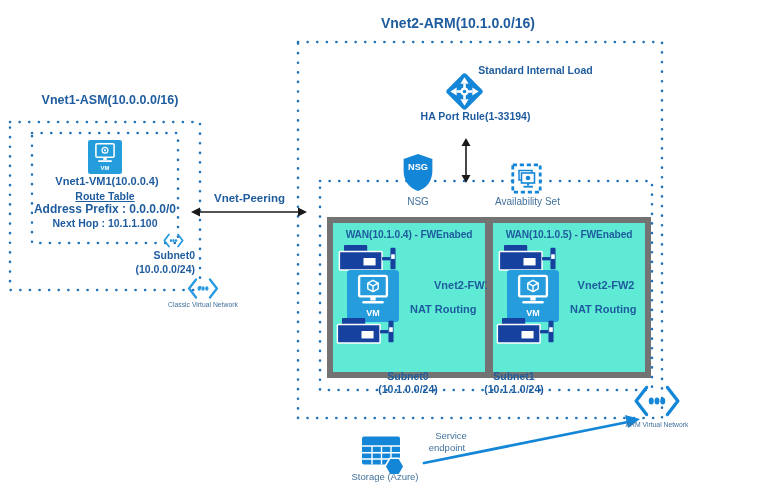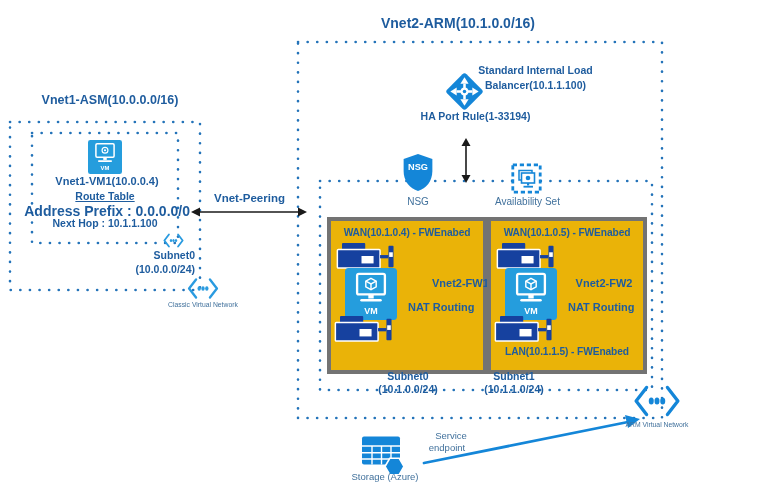--- a/index.html
+++ b/index.html
@@ -2,21 +2,21 @@
 <html><head>
 <meta charset="utf-8">
 <style>
   html,body{margin:0;padding:0;background:#fff;}
   .stage{position:relative;width:768px;height:492px;background:#fff;overflow:hidden;
          font-family:"Liberation Sans",sans-serif;}
   .abs{position:absolute;}
   .t{font-weight:bold;color:#1e5c9e;text-align:center;line-height:1.15;}
   .lbl{color:#41719c;text-align:center;line-height:1.2;}
   .u{text-decoration:underline;}
-  .fwbox{position:absolute;width:152px;height:149px;background:#eab308;border:4px solid #737373;}
+  .fwbox{position:absolute;width:152px;height:149px;background:#5eead4;border:6px solid #737373;}
   svg{display:block;}
   #bg{position:absolute;left:0;top:0;}
   .dotted{fill:none;stroke:#2373b9;stroke-width:2.6;stroke-dasharray:0.1 9.5;stroke-linecap:round;}
 </style>
 </head>
 <body>
 
 <div class="stage">
 
   <svg id="bg" width="768" height="492" viewBox="0 0 768 492">
@@ -50,21 +50,21 @@
     <rect x="13.5" y="6.5" width="31" height="23" rx="2" fill="none" stroke="#fff" stroke-width="2.6"></rect>
     <circle cx="29" cy="17.5" r="5" fill="none" stroke="#fff" stroke-width="2"></circle>
     <circle cx="29" cy="17.5" r="1.8" fill="#fff"></circle>
     <rect x="26" y="29.5" width="6" height="4.5" fill="#fff"></rect>
     <rect x="17" y="34.5" width="24" height="3" rx="1.5" fill="#fff"></rect>
     <text x="29" y="51" text-anchor="middle" font-size="10" font-weight="bold" fill="#fff">VM</text>
   </svg>
 
   <div class="abs t" style="left:23px;top:175px;width:168px;font-size:11px;">Vnet1-VM1(10.0.0.4)</div>
   <div class="abs t u" style="left:32px;top:190px;width:146px;font-size:10.5px;">Route Table</div>
-  <div class="abs t" style="left:20px;top:203px;width:170px;font-size:14px;text-align:right;">Address Prefix : 0.0.0.0/0</div>
+  <div class="abs t" style="left:20px;top:203px;width:170px;font-size:12px;">Address Prefix : 0.0.0.0/0</div>
   <div class="abs t" style="left:20px;top:216.5px;width:170px;font-size:10.5px;">Next Hop : 10.1.1.100</div>
 
   <svg class="abs" style="left:163px;top:233px;" width="21" height="15" viewBox="0 0 46 32">
     <polyline points="13,3 3,16 13,29" fill="none" stroke="#2a9be0" stroke-width="4" stroke-linecap="round" stroke-linejoin="round"></polyline>
     <polyline points="33,3 43,16 33,29" fill="none" stroke="#2a9be0" stroke-width="4" stroke-linecap="round" stroke-linejoin="round"></polyline>
     <ellipse cx="17.5" cy="16" rx="2.6" ry="3.4" fill="#2a9be0"></ellipse>
     <ellipse cx="23" cy="16" rx="2.6" ry="3.4" fill="#2a9be0"></ellipse>
     <ellipse cx="28.5" cy="16" rx="2.6" ry="3.4" fill="#2a9be0"></ellipse>
   </svg>
 
@@ -89,21 +89,20 @@
     <line x1="21" y1="13" x2="21" y2="29" stroke="#fff" stroke-width="2.6"></line>
     <line x1="13" y1="21" x2="29" y2="21" stroke="#fff" stroke-width="2.6"></line>
     <polygon points="21,6.5 16.8,13 25.2,13" fill="#fff"></polygon>
     <polygon points="21,35.5 16.8,29 25.2,29" fill="#fff"></polygon>
     <polygon points="6.5,21 13,16.8 13,25.2" fill="#fff"></polygon>
     <polygon points="35.5,21 29,16.8 29,25.2" fill="#fff"></polygon>
     <circle cx="21" cy="21" r="4" fill="#fff"></circle>
     <circle cx="21" cy="21" r="1.8" fill="#1486d8"></circle>
   </svg>
   <div class="abs t" style="left:468px;top:64px;width:135px;font-size:10.5px;">Standard Internal Load</div>
-  <div class="abs t" style="left:468px;top:78.5px;width:135px;font-size:10.5px;">Balancer(10.1.1.100)</div>
   <div class="abs t" style="left:413px;top:110px;width:125px;font-size:10.5px;">HA Port Rule(1-33194)</div>
 
   <svg class="abs" style="left:402px;top:153px;" width="32" height="39" viewBox="0 0 31 38">
     <path d="M15.5,1 L29.5,5.8 V17.5 C29.5,27.5 23.5,34.5 15.5,37 C7.5,34.5 1.5,27.5 1.5,17.5 V5.8 Z" fill="#1486d8"></path>
     <text x="15.5" y="16.5" text-anchor="middle" font-size="9" font-weight="bold" fill="#fff">NSG</text>
   </svg>
   <div class="abs lbl" style="left:392px;top:196px;width:52px;font-size:10px;">NSG</div>
 
   <svg class="abs" style="left:511px;top:163px;" width="31" height="31" viewBox="0 0 31 31">
     <rect x="1.8" y="1.8" width="27.4" height="27.4" fill="#fff" stroke="#1486d8" stroke-width="2.8" stroke-dasharray="4.2 2.8"></rect>
@@ -170,21 +169,20 @@
     <div class="abs t" style="left:77px;top:56px;width:72px;text-align:center;font-size:11px;">Vnet2-FW2</div>
     <div class="abs t" style="left:77px;top:80px;width:72px;text-align:left;font-size:11px;">NAT Routing</div>
     <svg class="abs" style="left:3px;top:95px;" width="64" height="26" viewBox="0 0 66 28">
       <rect x="5" y="0" width="25" height="12" rx="1" fill="#16419f"></rect>
       <rect x="0" y="7" width="46" height="20" rx="1" fill="#16419f" stroke="#fff" stroke-width="1.6"></rect>
       <rect x="26" y="14" width="13" height="8" fill="#fff"></rect>
       <rect x="46" y="13" width="9" height="3.5" fill="#16419f"></rect>
       <rect x="55" y="3" width="5.5" height="23" rx="1" fill="#16419f"></rect>
       <rect x="55.8" y="10" width="3.9" height="5" fill="#fff"></rect>
     </svg>
-    <div class="abs t" style="left:0;top:125px;width:100%;font-size:10.2px;letter-spacing:-0.1px;">LAN(10.1.1.5) - FWEnabed</div>
   </div>
 
   <div class="abs t" style="left:358px;top:370px;width:100px;font-size:10.5px;">Subnet0</div>
   <div class="abs t" style="left:358px;top:383px;width:100px;font-size:10.5px;">(10.1.0.0/24)</div>
   <div class="abs t" style="left:464px;top:370px;width:100px;font-size:10.5px;text-align:center;">Subnet1</div>
   <div class="abs t" style="left:464px;top:383px;width:100px;font-size:10.5px;">(10.1.1.0/24)</div>
 
   <svg class="abs" style="left:633px;top:384px;" width="48" height="34" viewBox="0 0 46 32">
     <polyline points="13,3 3,16 13,29" fill="none" stroke="#1486d8" stroke-width="3.2" stroke-linecap="round" stroke-linejoin="round"></polyline>
     <polyline points="33,3 43,16 33,29" fill="none" stroke="#1486d8" stroke-width="3.2" stroke-linecap="round" stroke-linejoin="round"></polyline>

